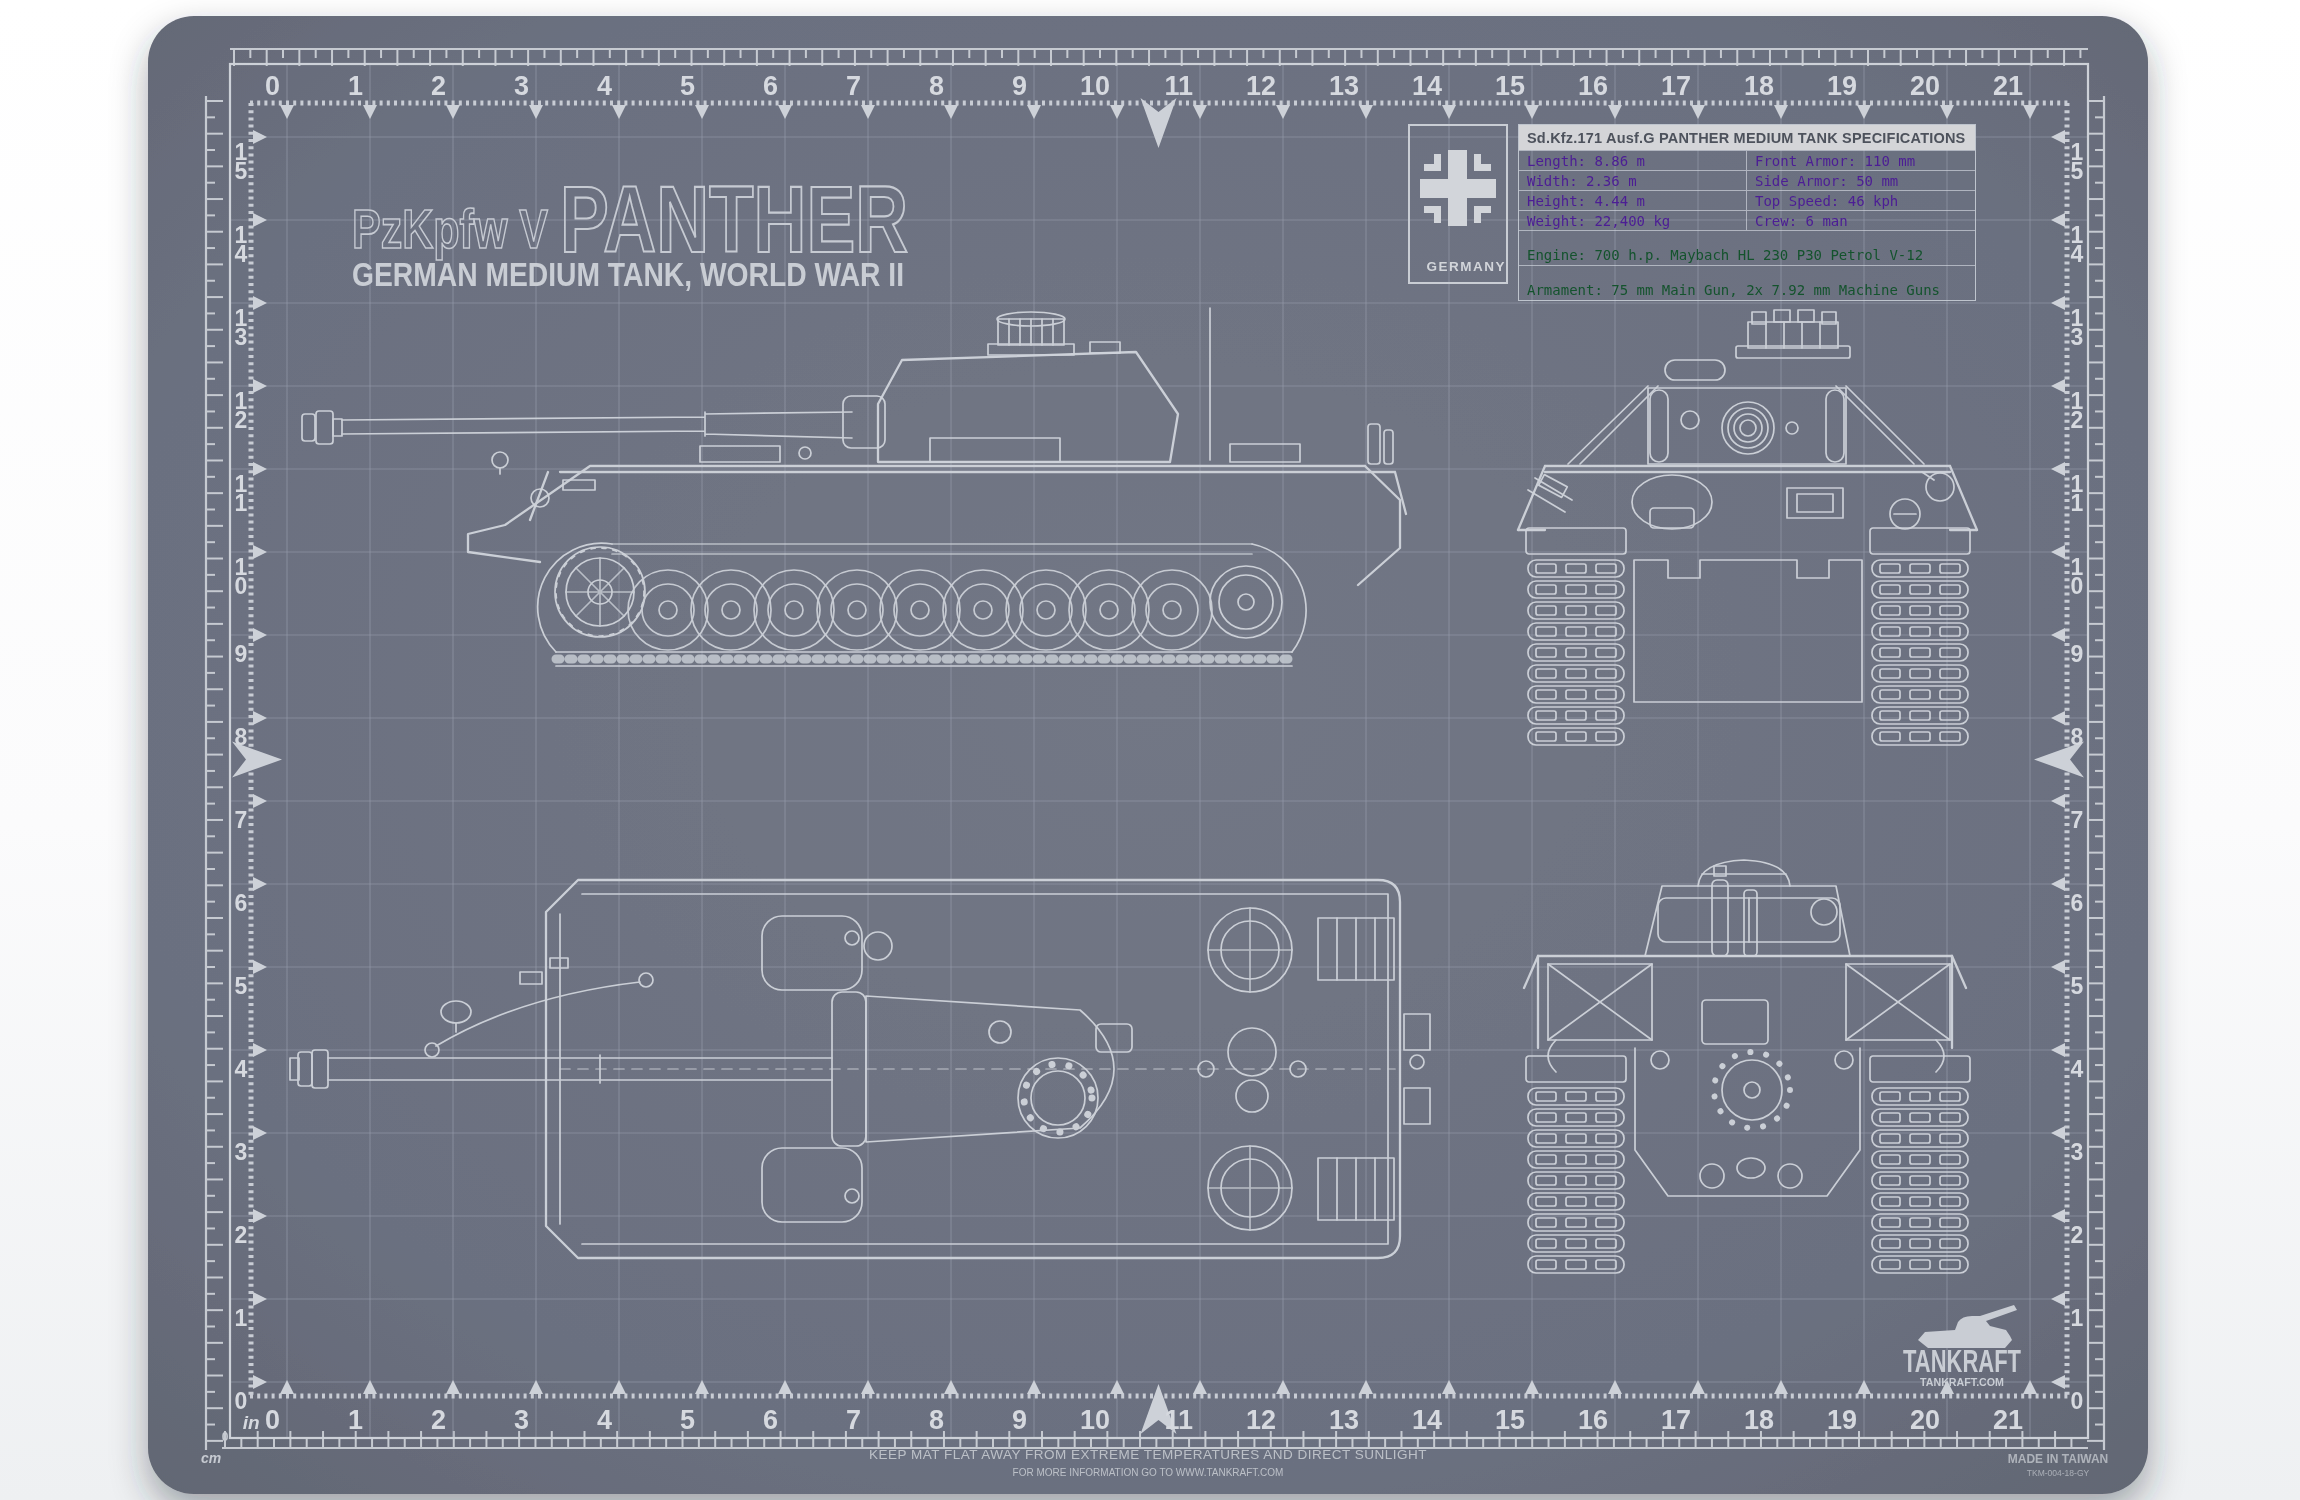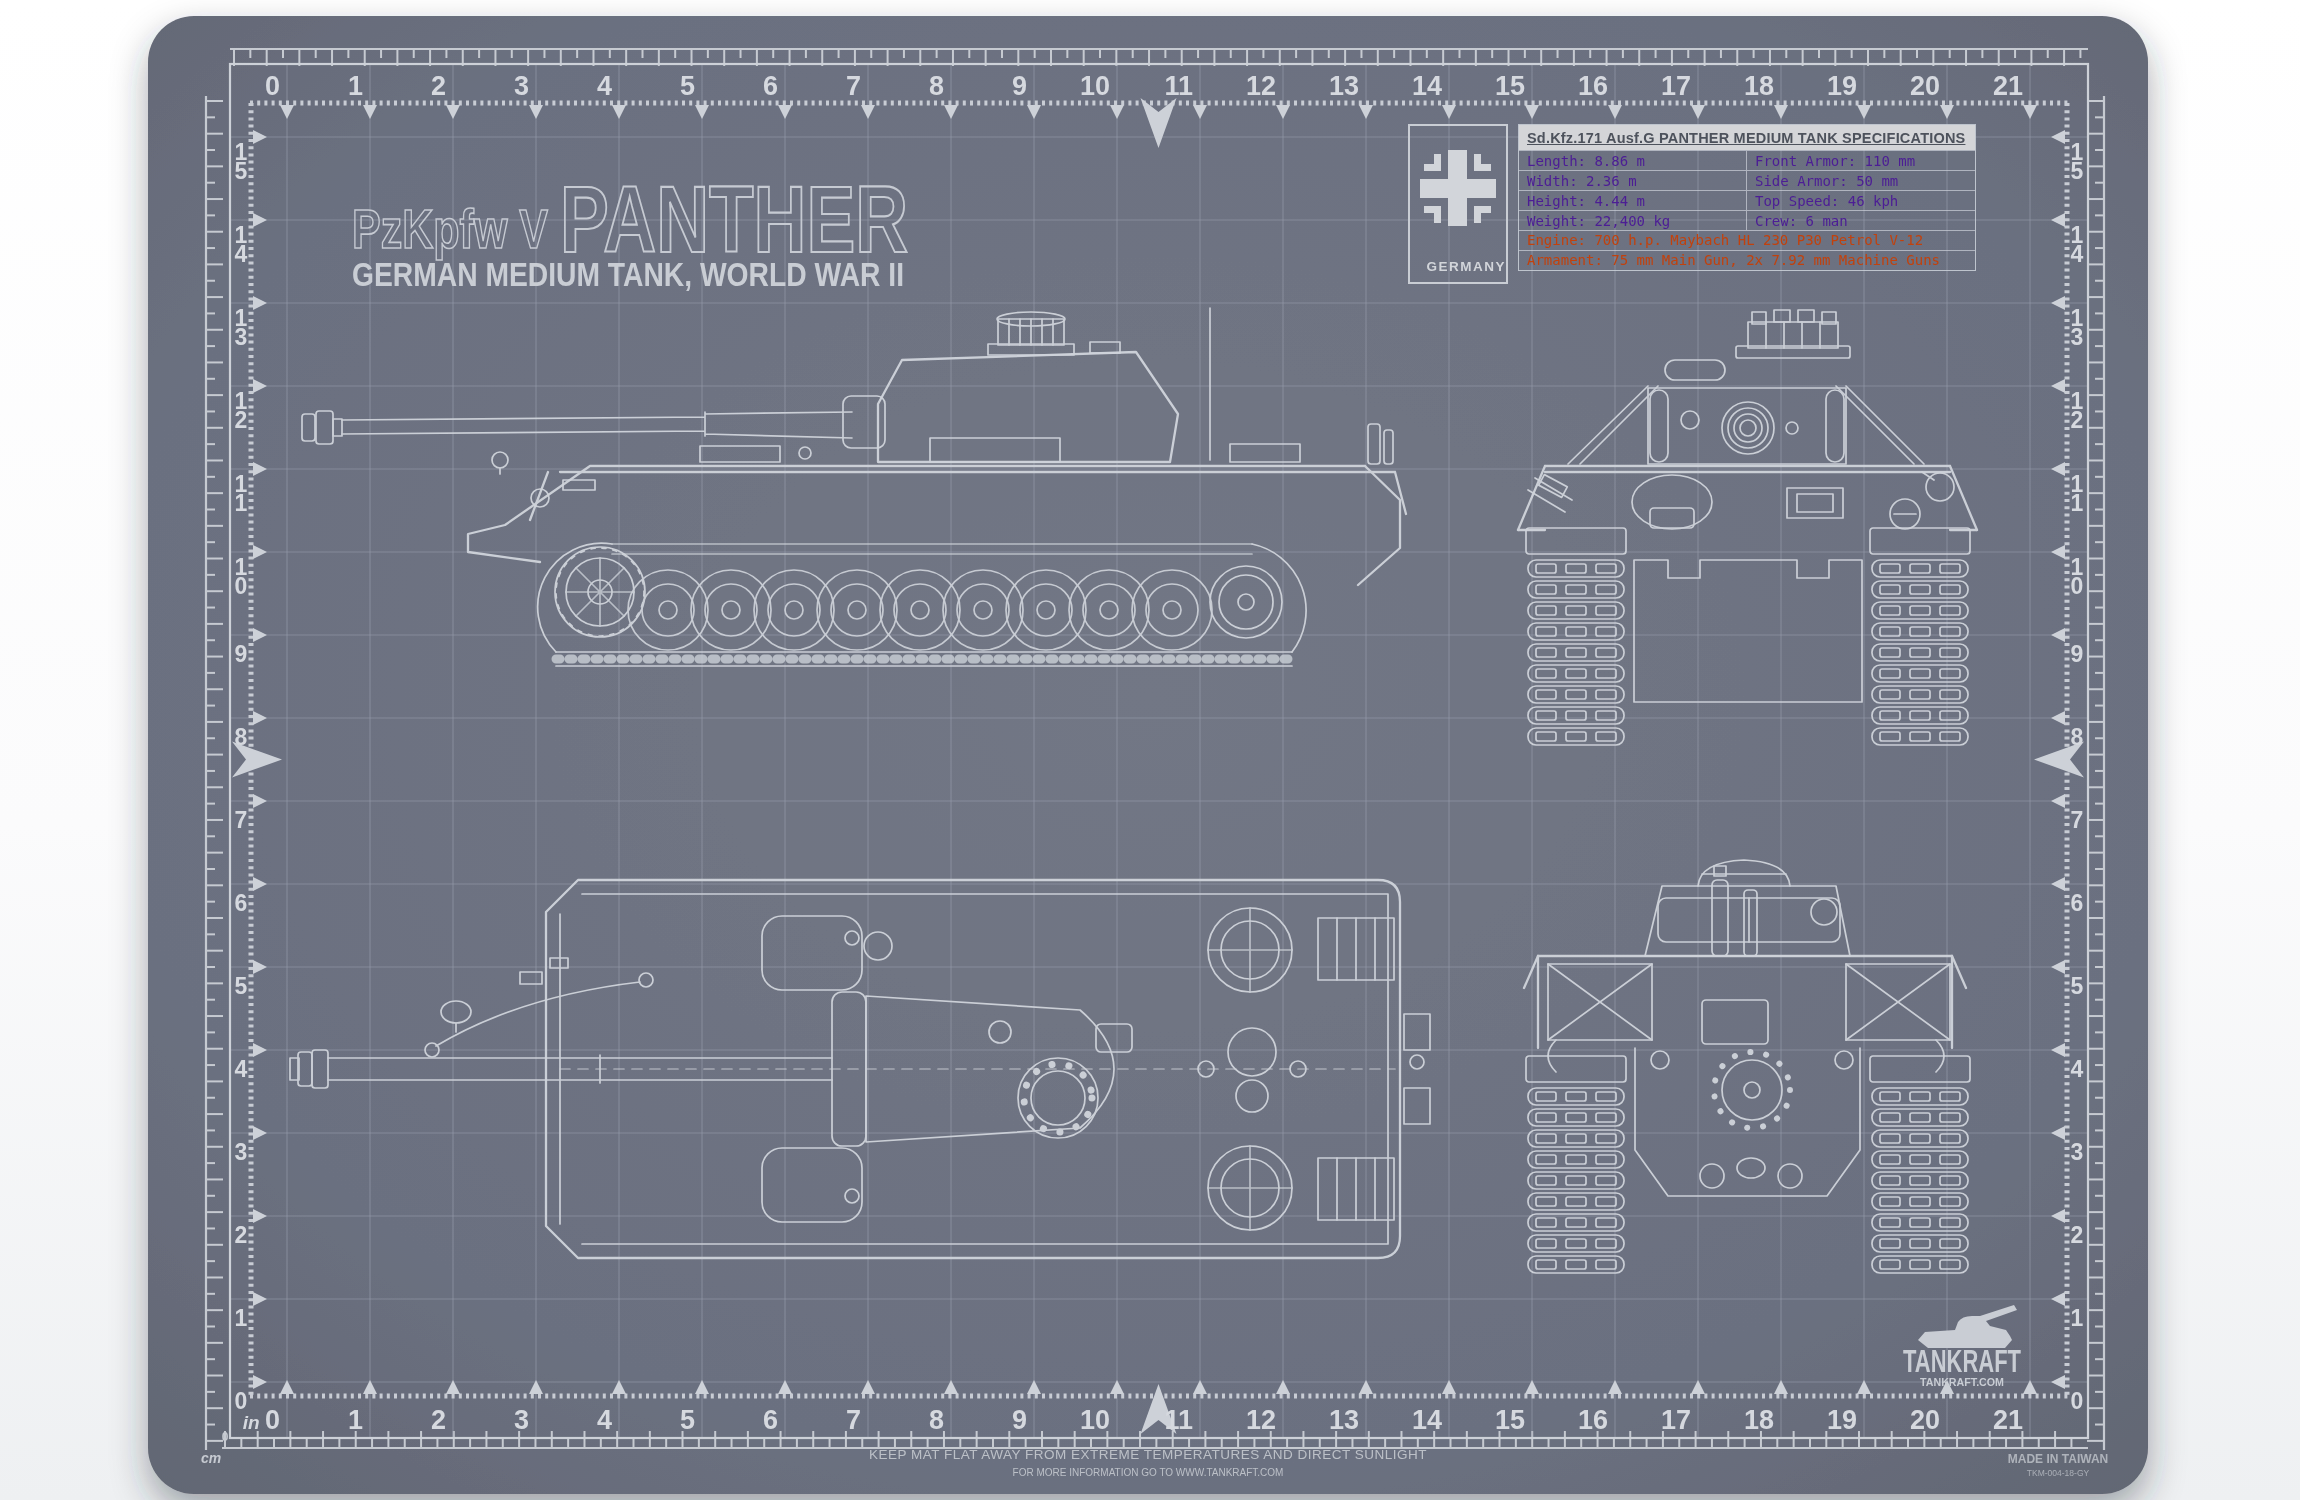--- a/index.html
+++ b/index.html
@@ -22,27 +22,27 @@
   .draw{stroke:#d0d4db;stroke-width:1.7;fill:none;stroke-linejoin:round;stroke-linecap:round;opacity:.95;}
   .draw2{stroke:#d0d4db;stroke-width:2.3;fill:none;stroke-linejoin:round;stroke-linecap:round;opacity:.95;}
   .dfill{fill:#c9cdd4;stroke:none;}
   .ftr{font-family:"Liberation Sans",sans-serif;fill:#bcc0c7;}
   .outline-t{fill:none;stroke:#c6cad2;font-family:"Liberation Sans",sans-serif;font-weight:bold;}
 
   
   .spec-table{position:absolute;left:1518px;top:124px;width:458px;
     border:1px solid rgba(205,210,218,.85);box-sizing:border-box;}
   .spec-header{background:#d4d5d8;color:#4d525c;font:bold 14.5px "Liberation Sans",sans-serif;
-    padding:5px 8px 4px 8px;letter-spacing:.2px;white-space:nowrap;text-decoration:underline;}
+    padding:5px 8px 4px 8px;letter-spacing:.2px;white-space:nowrap;}
   .spec-grid{display:grid;grid-template-columns:228px 1fr;}
   .spec-cell{border-top:1px solid rgba(205,210,218,.7);padding:2px 0 1px 8px;
     font:14px "DejaVu Sans Mono",monospace;color:#4c1d95;white-space:nowrap;box-sizing:border-box;}
   .spec-cell.lc{border-right:1px solid rgba(205,210,218,.7);}
-  .spec-full{border-top:1px solid rgba(205,210,218,.7);padding:1px 8px 2px 8px;
-    font:14px "DejaVu Sans Mono",monospace;color:#c2410c;white-space:nowrap;box-sizing:border-box;}
+  .spec-full{border-top:1px solid rgba(205,210,218,.7);padding:16px 8px 2px 8px;
+    font:14px "DejaVu Sans Mono",monospace;color:#14532d;white-space:nowrap;box-sizing:border-box;}
 
   
   .badge{position:absolute;left:1408px;top:124px;width:100px;height:160px;
     border:2.5px solid #c9cdd4;box-sizing:border-box;}
   .badge-label{position:absolute;left:0;right:0;bottom:8px;text-align:right;
     font:bold 13.5px "Liberation Sans",sans-serif;color:#d2d5da;letter-spacing:1.5px;}
 </style>
 </head>
 <body>
 

